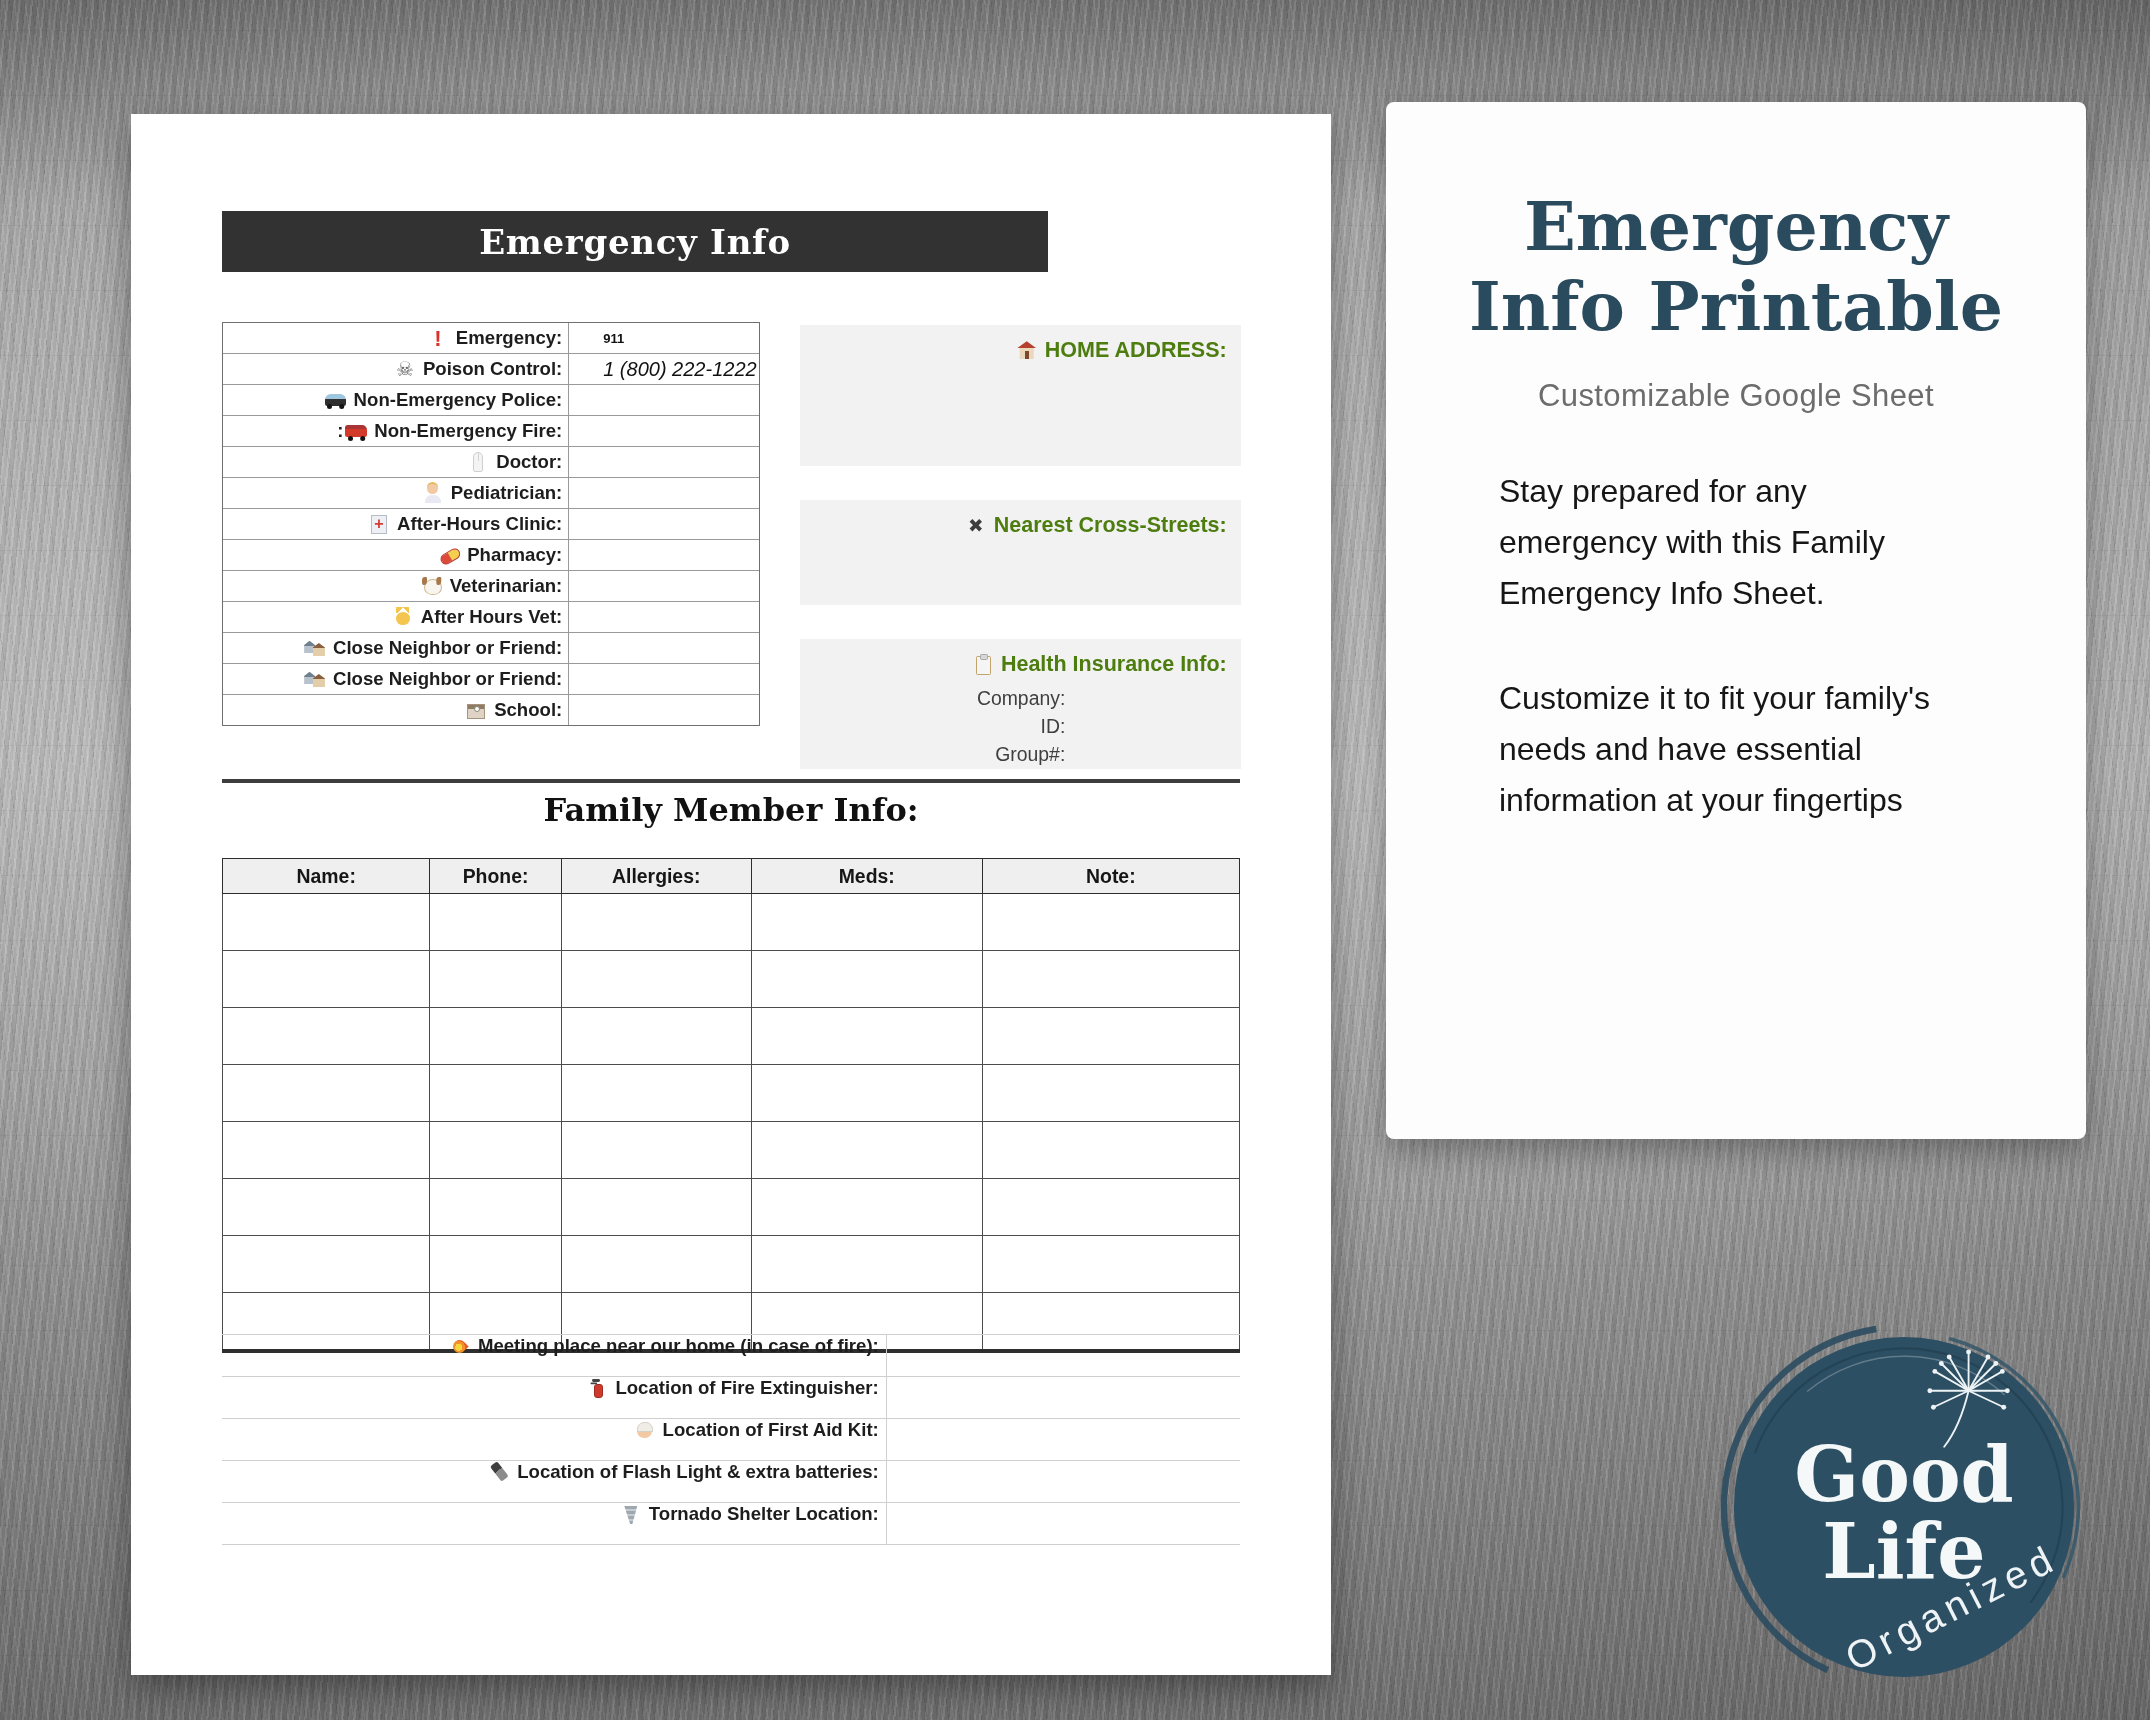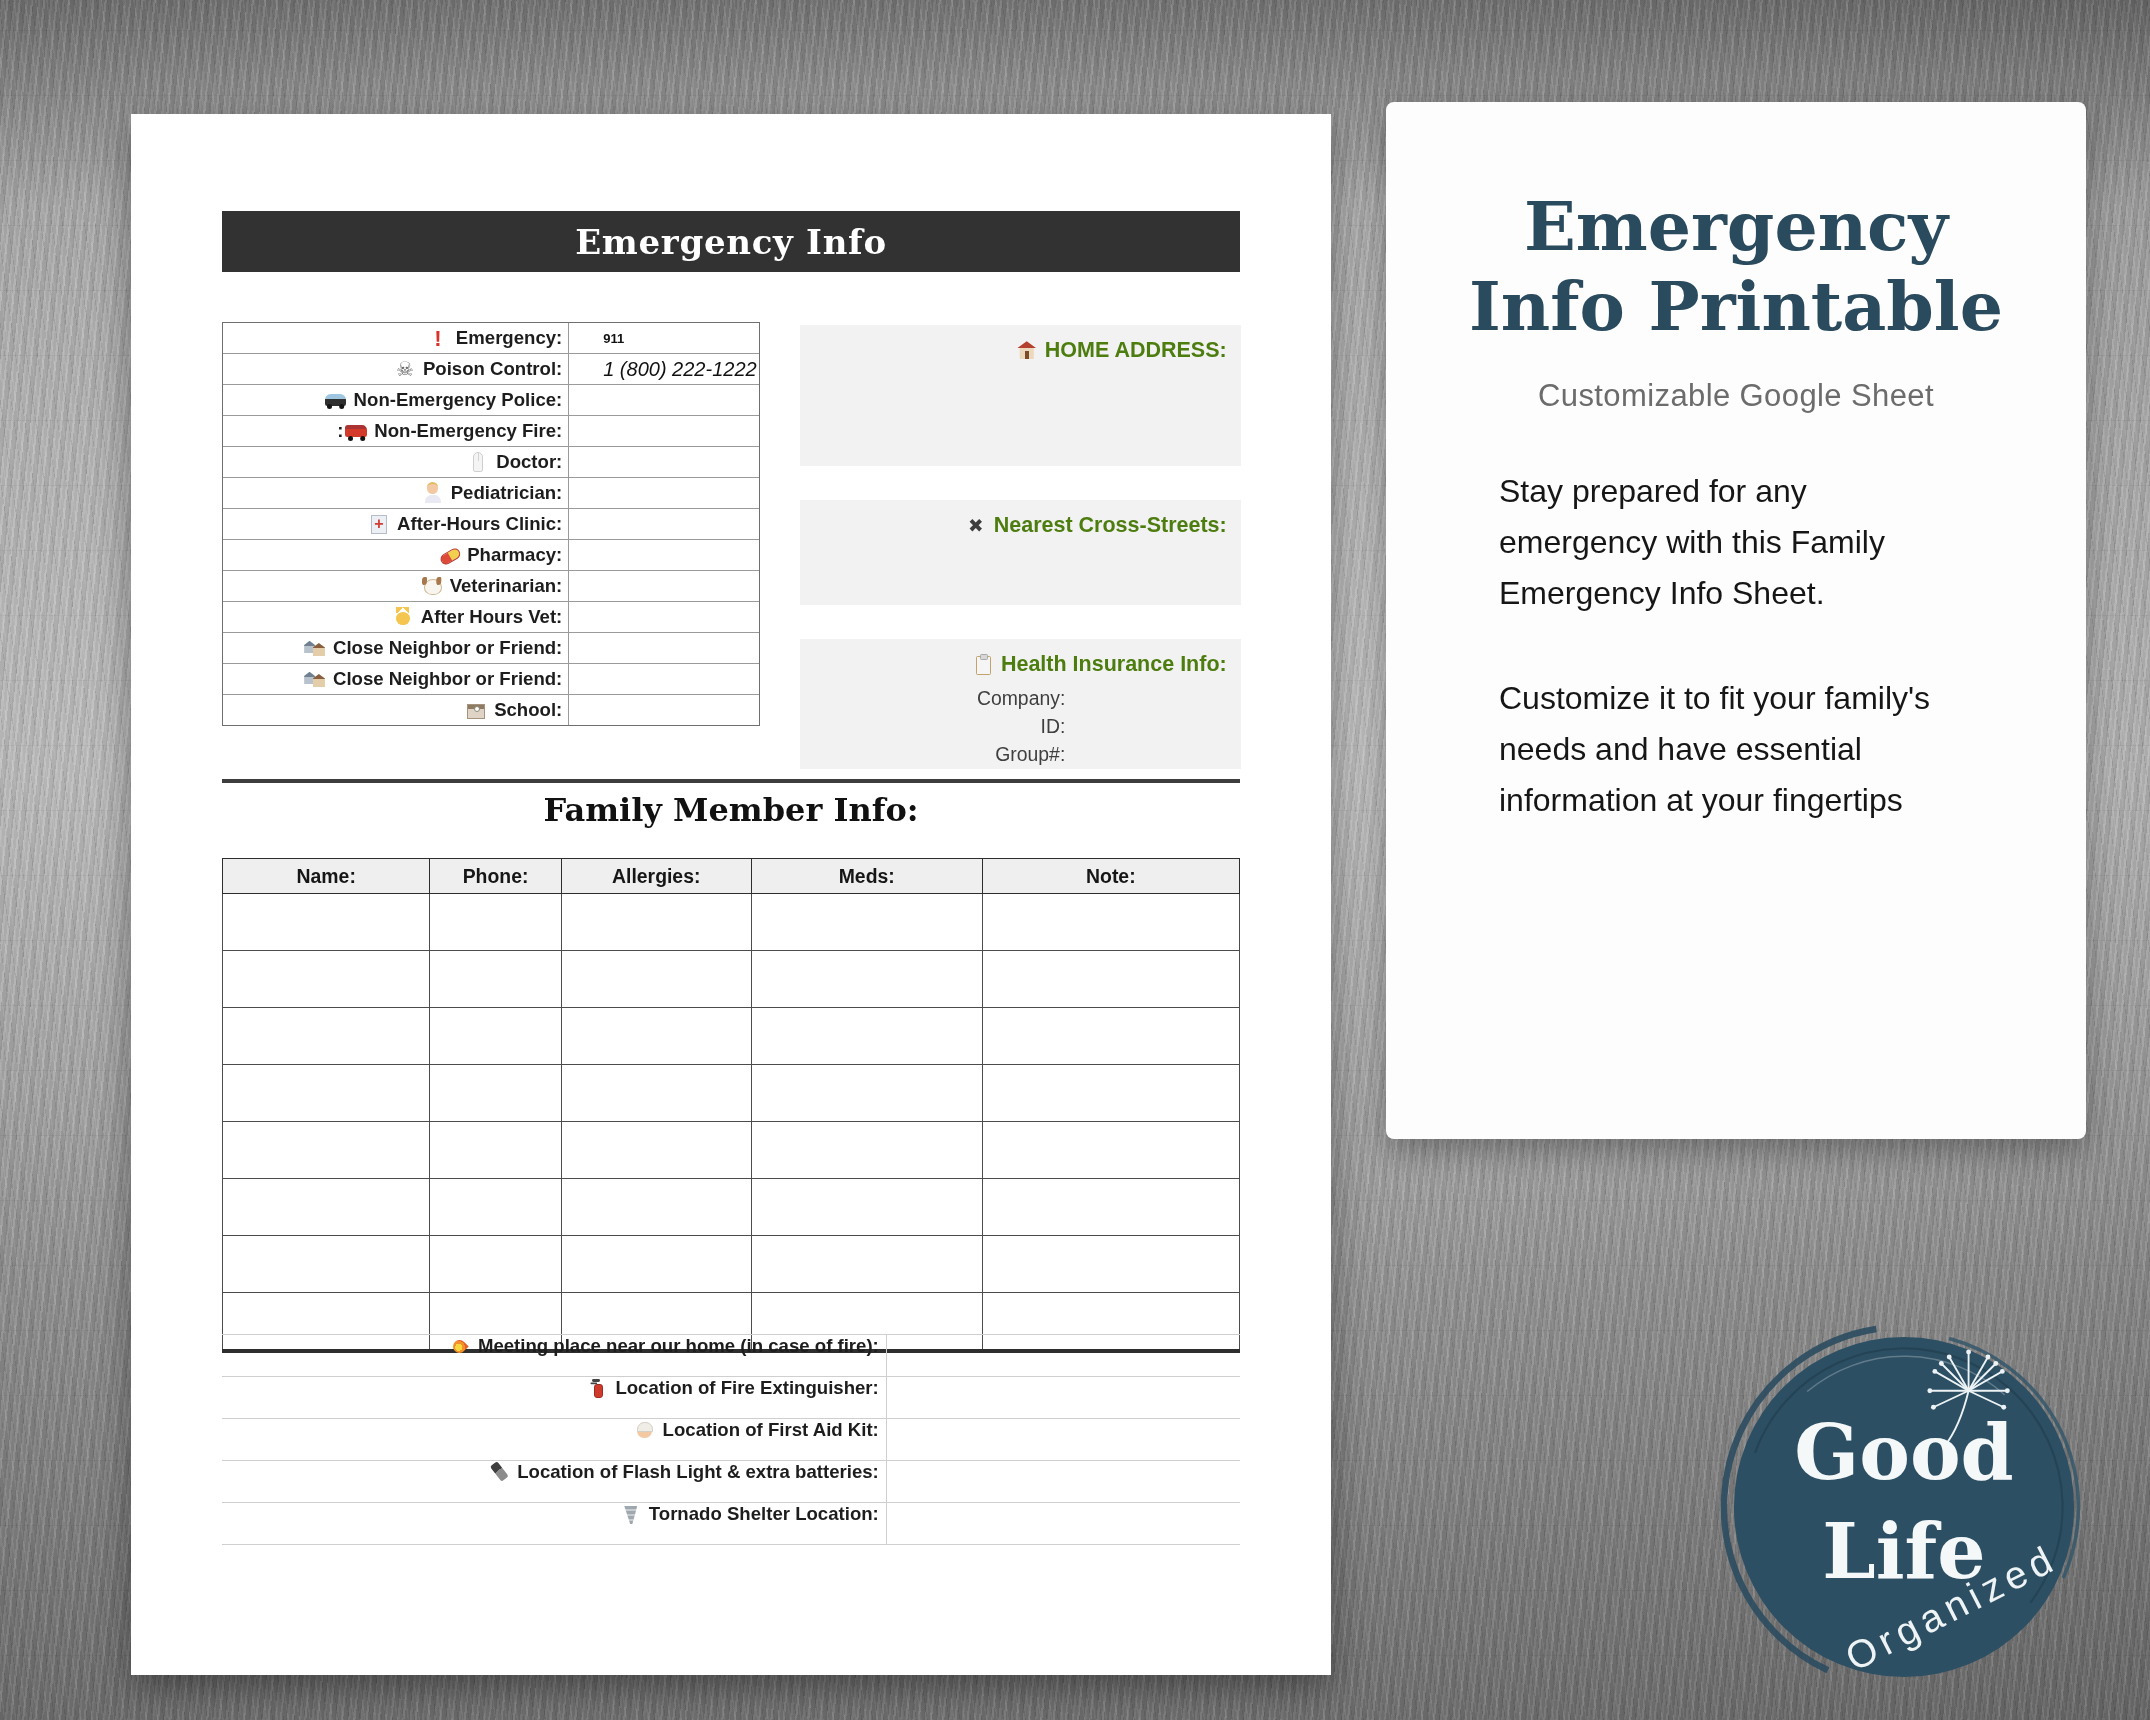--- a/index.html
+++ b/index.html
@@ -10,21 +10,21 @@
     background-image:
       radial-gradient(ellipse 130% 90% at 40% 42%, rgba(255,255,255,.26) 0%, rgba(255,255,255,.07) 38%, rgba(0,0,0,.16) 78%, rgba(0,0,0,.40) 100%),
       repeating-linear-gradient(96deg, rgba(40,40,40,.15) 0 1.4px, rgba(255,255,255,.05) 1.4px 3.6px, rgba(60,60,60,.05) 3.6px 6.5px, rgba(255,255,255,.11) 6.5px 8.6px, rgba(30,30,30,.08) 8.6px 12.2px),
       repeating-linear-gradient(82deg, rgba(0,0,0,.10) 0 0.7px, transparent 0.7px 4.3px, rgba(255,255,255,.09) 4.3px 5.7px, transparent 5.7px 10.8px),
       repeating-linear-gradient(0deg, rgba(0,0,0,.05) 0 1.4px, transparent 1.4px 65px),
       linear-gradient(180deg, #6e6e6e 0%, #a6a6a6 12%, #b2b2b2 45%, #8d8d8d 75%, #7b7b7b 100%);
   }
   
   .paper{position:absolute;left:131px;top:114px;width:1200px;height:1561px;background:#fff;
     box-shadow:0 13px 34px rgba(0,0,0,.38);}
-  .sheet-bar{position:absolute;left:91px;top:97px;width:1018px;height:61px;background:#323232;
+  .sheet-bar{position:absolute;left:91px;top:97px;width:826px;height:61px;background:#323232;
     display:flex;align-items:center;justify-content:center;}
   .sheet-bar span{font-family:"DejaVu Serif", serif;font-weight:700;color:#fff;font-size:34px;letter-spacing:0.7px;}
   
   .ctable{position:absolute;left:91px;top:208px;width:536px;border:1.4px solid #6f6f6f;background:#fff;}
   .crow{display:flex;height:30px;border-bottom:0.7px solid #9a9a9a;align-items:center;gap:27px;}
   .crow:last-child{border-bottom:none;}
   .clabel{width:346px;height:100%;display:flex;align-items:center;justify-content:flex-end;
     padding-right:5.7px;box-sizing:border-box;border-right:0.7px solid #9a9a9a;}
   .clabel .lbl{font-weight:700;font-size:18.6px;color:#1d1d1d;white-space:nowrap;}
   .cvalue{flex:1;padding-left:7.2px;font-size:13px;color:#111;}
@@ -60,21 +60,21 @@
     font-size:68px;line-height:1.17;color:#2a4a5e;}
   .card .subtitle{margin-top:32px;text-align:center;font-size:31px;color:#6c6c6c;letter-spacing:0.4px;}
   .card .body{margin:52px 57px 0 113px;width:462px;font-size:32px;line-height:1.6;color:#161616;}
   .card .body p{margin:0;}
   .card .body p + p{margin-top:53px;}
   
   .logo{position:absolute;left:1716px;top:1319px;width:376px;height:376px;}
   .logo svg{position:absolute;left:0;top:0;}
   .logo .w1,.logo .w2{position:absolute;left:0;width:100%;text-align:center;
     font-family:"DejaVu Serif", serif;font-weight:700;color:#f4f8f9;font-size:76px;line-height:1;}
-  .logo .w1{top:96px;}
+  .logo .w1{top:118px;}
   .logo .w2{top:195px;}
   .logo .w3{position:absolute;left:85px;top:267px;width:301px;text-align:center;
     transform:rotate(-27deg);font-size:39px;letter-spacing:5.7px;font-weight:300;color:#eef3f5;}
   
   .ic{position:relative;display:inline-block;width:23px;height:23px;margin-right:6.5px;flex:none;}
   .ic::before,.ic::after{content:"";position:absolute;}
   .ic-exclaim::after{content:"!";left:0;width:100%;text-align:center;color:#d8342c;
     font:900 22px/23px "Liberation Sans", sans-serif;}
   .ic-skull::after{content:"\2620";left:0;width:100%;text-align:center;color:#6a6a6a;
     font:20px/23px "DejaVu Sans", sans-serif;}

